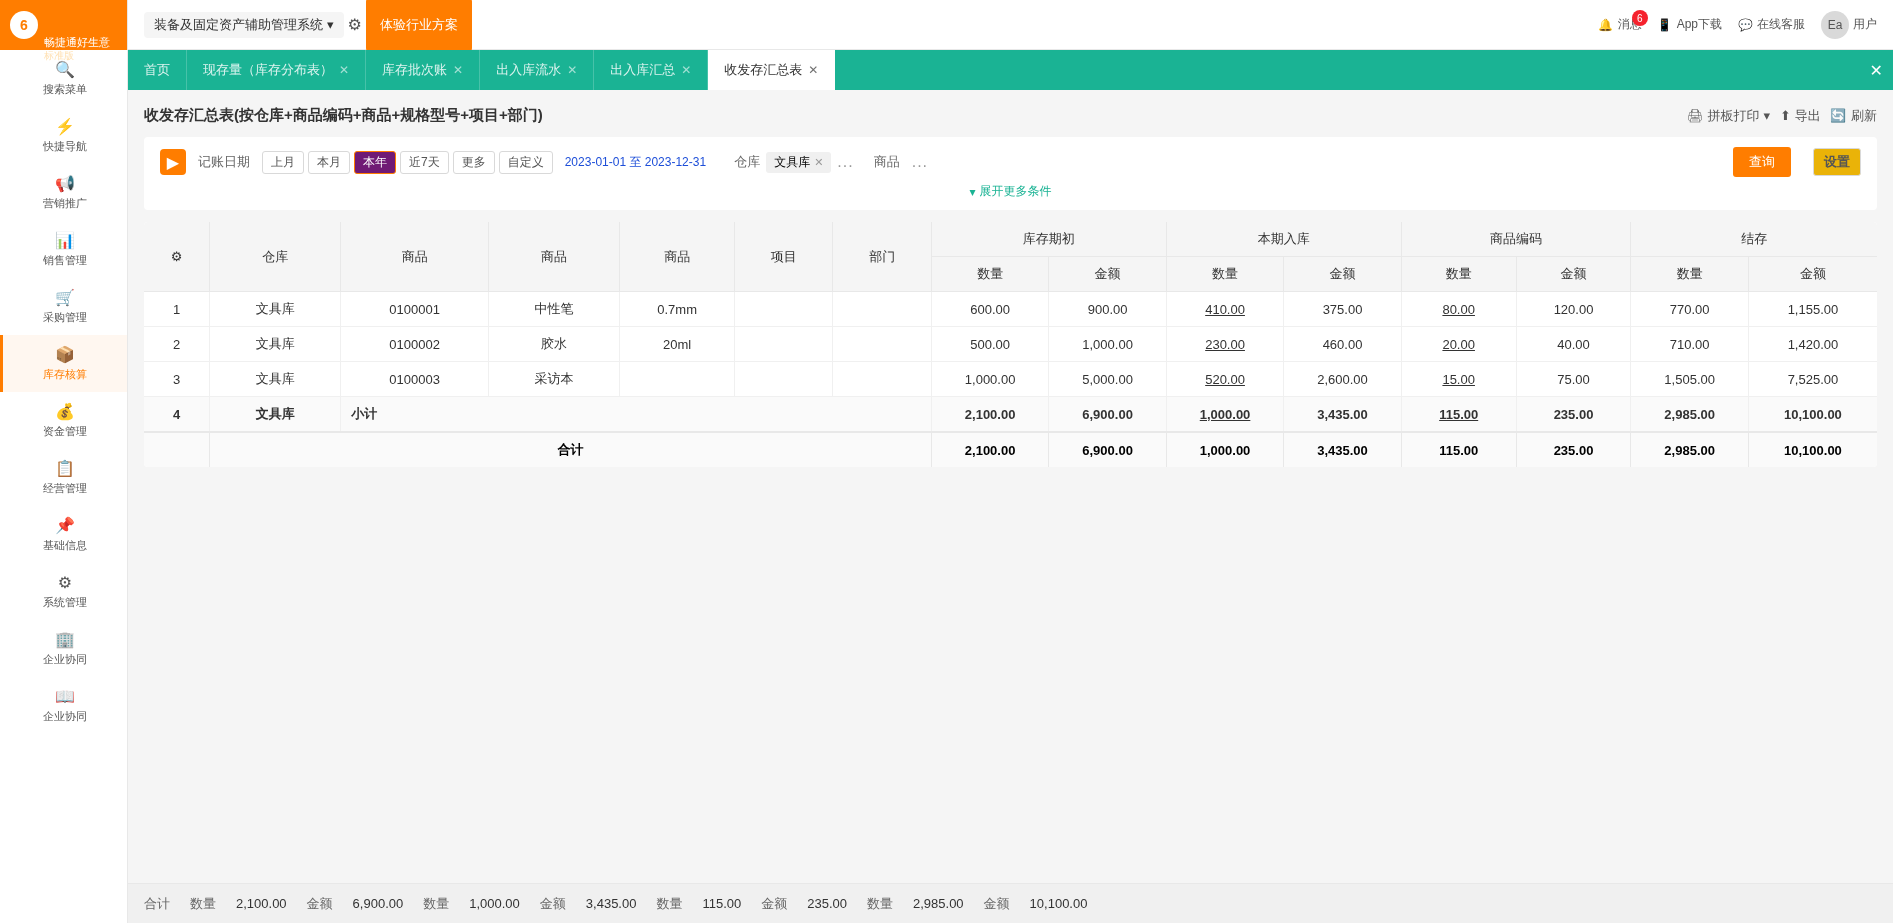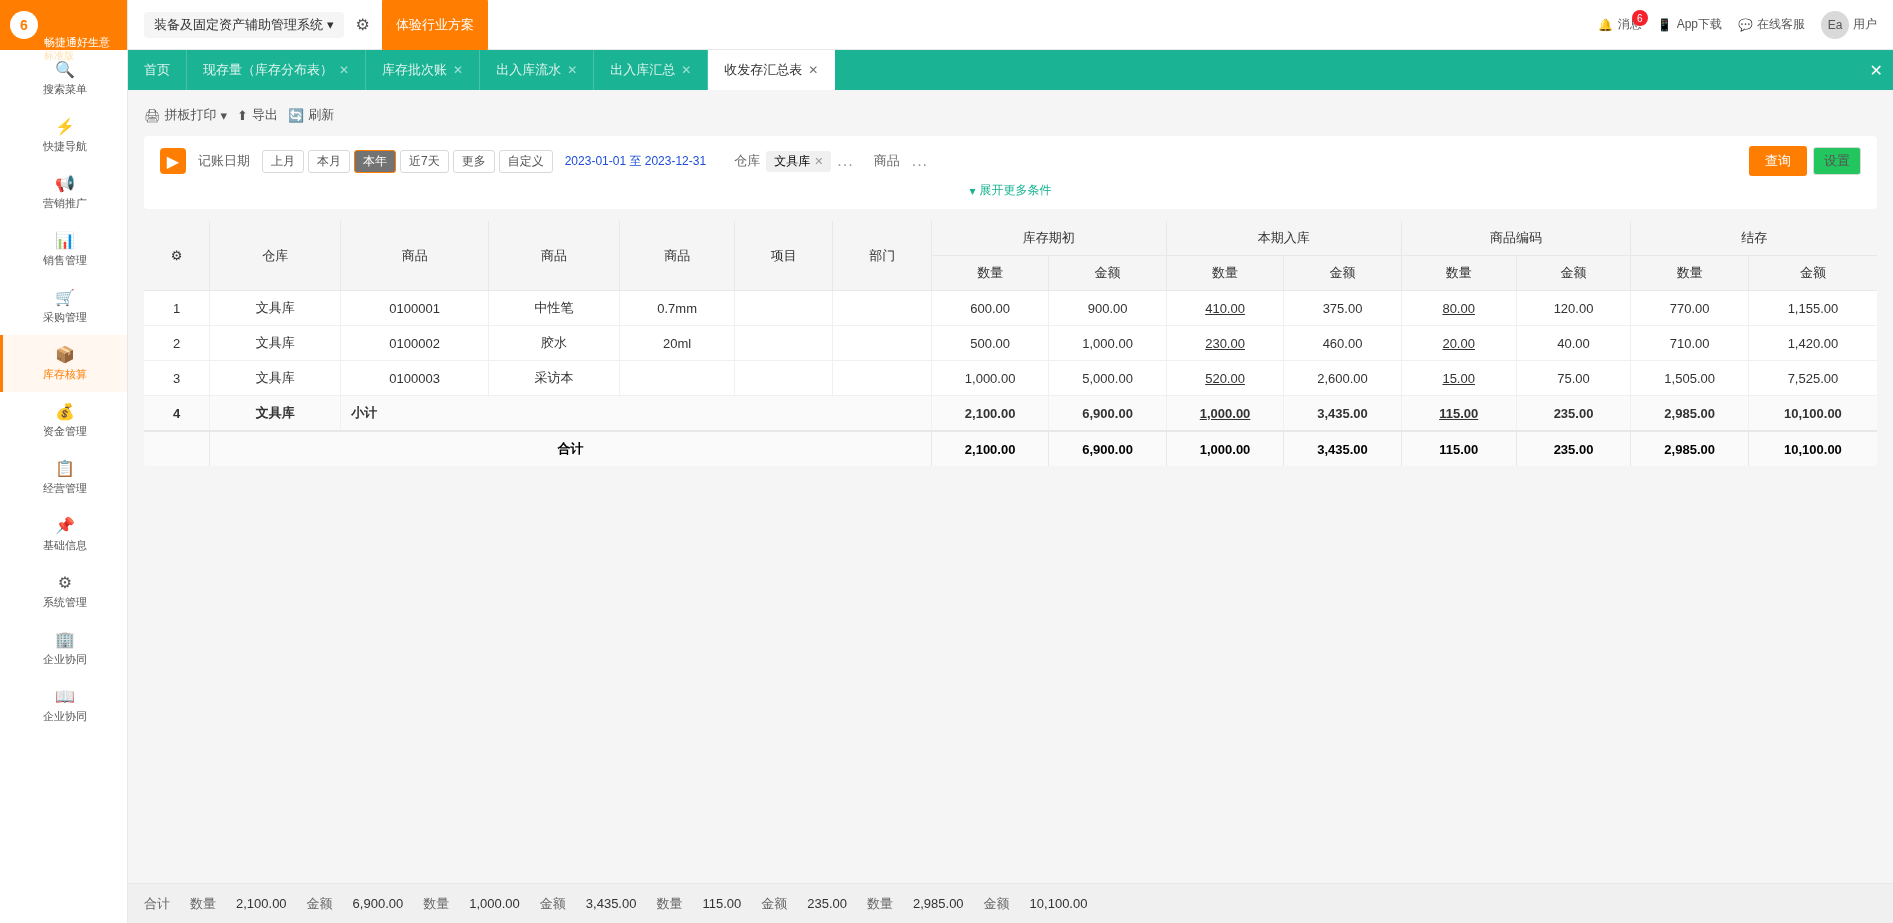--- a/index.html
+++ b/index.html
@@ -14,21 +14,21 @@
     .sidebar-menu { flex: 1; overflow-y: auto; }
     .sidebar-item { display: flex; flex-direction: column; align-items: center; padding: 10px 6px; cursor: pointer; color: #555; font-size: 12px; gap: 3px; border-left: 3px solid transparent; }
     .sidebar-item.active { background: #fff7f0; color: #ff7d00; border-left: 3px solid #ff7d00; }
     .sidebar-item-icon { font-size: 16px; }
     .sidebar-item-label { font-size: 11px; text-align: center; }
 
     
     .main { flex: 1; display: flex; flex-direction: column; overflow: hidden; }
 
     
-    .topbar { height: 50px; background: #fff; border-bottom: 1px solid #e8e8e8; display: flex; align-items: center; padding: 0 16px; gap: 12px; }
+    .topbar { height: 50px; background: #fff; border-bottom: 1px solid #e8e8e8; display: flex; align-items: center; padding: 0 16px; gap: 4px; }
     .topbar-system-select { display: flex; align-items: center; gap: 4px; background: #f5f5f5; padding: 4px 10px; border-radius: 4px; font-size: 13px; color: #333; cursor: pointer; }
     .topbar-trial-btn { background: #ff7d00; color: #fff; border: none; padding: 18px 14px; border-radius: 4px; cursor: pointer; font-size: 13px; }
     .topbar-right { display: flex; align-items: center; gap: 16px; margin-left: auto; }
     .topbar-right-item { display: flex; align-items: center; gap: 4px; cursor: pointer; color: #555; font-size: 12px; position: relative; }
     .badge { background: #f5222d; color: #fff; border-radius: 50%; width: 16px; height: 16px; font-size: 10px; display: flex; align-items: center; justify-content: center; position: absolute; top: -6px; right: -6px; }
     .topbar-avatar { width: 28px; height: 28px; background: #d9d9d9; border-radius: 50%; display: flex; align-items: center; justify-content: center; font-size: 12px; color: #555; }
     .topbar-gear { cursor: pointer; color: #555; font-size: 16px; }
 
     
     .tabbar { background: #1ab394; display: flex; align-items: center; height: 40px; padding-left: 0; }
@@ -46,29 +46,29 @@
     .page-actions { display: flex; align-items: center; gap: 10px; }
     .page-action-btn { display: flex; align-items: center; gap: 4px; cursor: pointer; font-size: 13px; color: #555; background: none; border: none; }
 
     
     .filter-bar { background: #fff; border-radius: 4px; padding: 10px 16px; margin-bottom: 12px; }
     .filter-row { display: flex; align-items: center; gap: 12px; flex-wrap: wrap; }
     .filter-expand-btn { width: 26px; height: 26px; background: #ff7d00; color: #fff; border: none; border-radius: 4px; cursor: pointer; display: flex; align-items: center; justify-content: center; font-size: 16px; flex-shrink: 0; }
     .filter-label { color: #666; font-size: 13px; white-space: nowrap; }
     .date-btns { display: flex; align-items: center; gap: 4px; }
     .date-btn { padding: 2px 8px; border: 1px solid #d9d9d9; border-radius: 3px; cursor: pointer; font-size: 12px; background: #fff; color: #555; }
-    .date-btn.active { background: #737373; color: #fff; border-color: #ff7d00; }
+    .date-btn.active { background: #701a75; color: #fff; border-color: #ff7d00; }
     .date-range { font-size: 12px; color: #1d4ed8; }
     .filter-warehouse { display: flex; align-items: center; gap: 6px; margin-left: 16px; }
     .warehouse-tag { display: flex; align-items: center; gap: 4px; background: #f0f0f0; border-radius: 3px; padding: 2px 8px; font-size: 12px; cursor: pointer; }
     .warehouse-tag-close { color: #999; font-size: 11px; }
     .filter-dots { color: #999; cursor: pointer; font-size: 16px; letter-spacing: 1px; }
     .filter-goods { margin-left: 8px; color: #666; font-size: 13px; }
     .query-btn { background: #ff7d00; color: #fff; border: none; padding: 6px 16px; border-radius: 3px; cursor: pointer; font-size: 13px; }
-    .settings-btn { background: #22c55e; color: #555; border: 1px solid #d9d9d9; padding: 4px 10px; border-radius: 3px; cursor: pointer; font-size: 13px; }
+    .settings-btn { background: #eab308; color: #555; border: 1px solid #d9d9d9; padding: 4px 10px; border-radius: 3px; cursor: pointer; font-size: 13px; font-weight: bold; }
     .expand-more-row { display: flex; justify-content: center; padding: 6px 0 0 0; }
     .expand-more-btn { background: none; border: none; color: #1ab394; font-size: 12px; cursor: pointer; display: flex; align-items: center; gap: 4px; }
 
     
     .table-wrap { background: #fff; border-radius: 4px; overflow: auto; }
     table { width: 100%; border-collapse: collapse; font-size: 13px; }
     thead tr th { background: #f5f5f5; color: #333; font-weight: 500; padding: 8px 10px; text-align: center; border-bottom: 1px solid #e8e8e8; border-right: 1px solid #e8e8e8; white-space: nowrap; }
     thead tr th:last-child { border-right: none; }
     tbody tr td { padding: 8px 10px; text-align: center; border-bottom: 1px solid #f0f0f0; border-right: 1px solid #f0f0f0; color: #333; white-space: nowrap; }
     tbody tr td:last-child { border-right: none; }
@@ -206,20 +206,21 @@
       <div class="tab active">
         <span>收发存汇总表</span>
         <span class="tab-close">✕</span>
       </div>
       <span class="tabbar-close-all">✕</span>
     </div>
 
   <div class="page-content">
 
     <div class="page-header">
+      <div class="page-title">收发存汇总表(按仓库+商品编码+商品+规格型号+项目+部门)</div>
       <div class="page-actions">
         <button class="page-action-btn">
           <span>🖨</span>
           <span>拼板打印</span>
           <span>▾</span>
         </button>
         <button class="page-action-btn">
           <span>⬆</span>
           <span>导出</span>
         </button>
@@ -246,21 +247,21 @@
         <div class="filter-warehouse">
           <span class="filter-label">仓库</span>
           <div class="warehouse-tag">
             <span>文具库</span>
             <span class="warehouse-tag-close">✕</span>
           </div>
           <span class="filter-dots">...</span>
         </div>
         <span class="filter-goods">商品</span>
         <span class="filter-dots">...</span>
-        <div style="margin-left:auto; display:flex; gap:6px; align-items:center;">
+        <div style="margin-left:auto; display:flex; gap:22px; align-items:center;">
           <button class="query-btn">查询</button>
           <button class="settings-btn">设置</button>
         </div>
       </div>
       <div class="expand-more-row">
         <button class="expand-more-btn">
           <span>▾</span>
           <span>展开更多条件</span>
         </button>
       </div>

